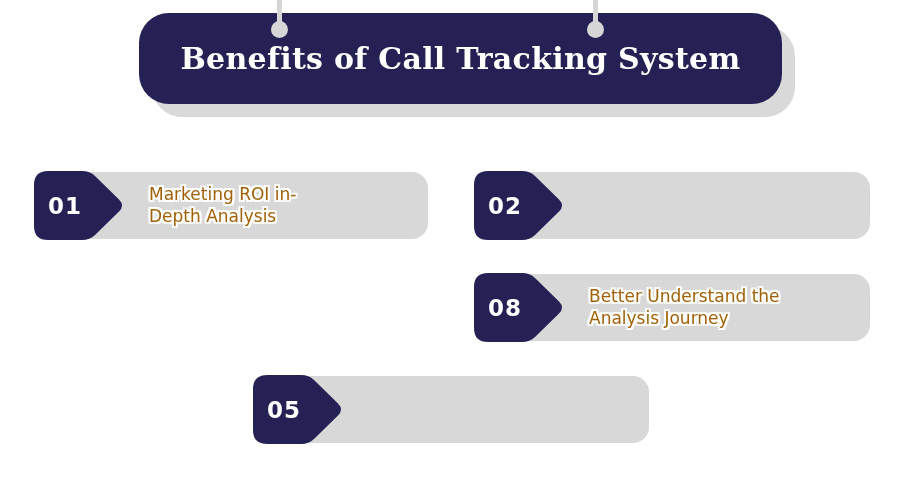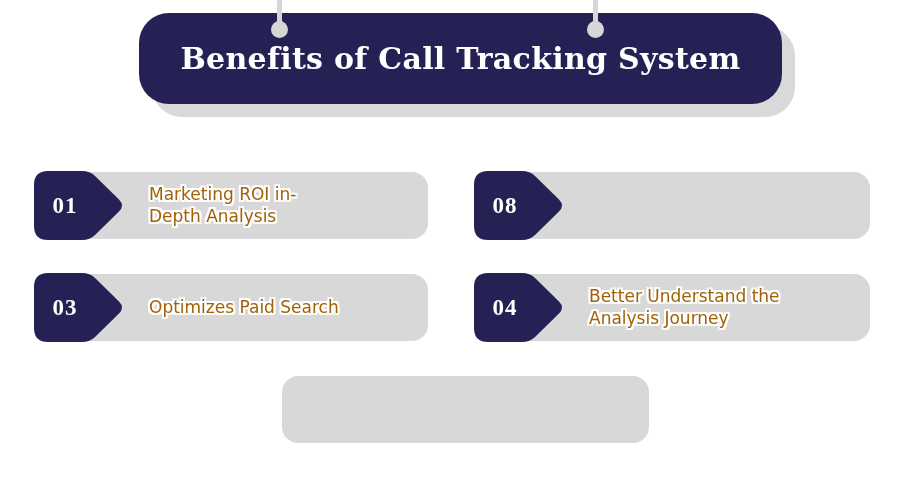--- a/index.html
+++ b/index.html
@@ -83,21 +83,20 @@
     bottom: 2px;
     background: #d8d8d8;
     border-radius: 16px;
   }
   .item .badge {
     position: absolute;
     left: 0;
     top: 0;
     width: 91px;
     height: 71px;
-    font-family: Liberation Serif, serif;
   }
   .item .badge svg {
     position: absolute;
     left: 0;
     top: 0;
     width: 91px;
     height: 71px;
     display: block;
   }
   .item .num {
@@ -159,44 +158,40 @@
     <div class="label">Marketing ROI in-
 Depth Analysis</div>
   </div>
 
   <div class="item item-2">
     <div class="bar"></div>
     <div class="badge">
       <svg viewBox="0 0 91 71">
         <path d="M15 1 L49 1 Q57 1 62 6 L86 29.5 Q92 35.5 86 41.5 L62 65 Q57 70 49 70 L15 70 Q1 70 1 56 L1 15 Q1 1 15 1 Z" fill="#252155"></path>
       </svg>
-      <span class="num">08</span>
+      <span class="num">02</span>
     </div>
   </div>
 
-  <div class="item item-3">
-    <div class="bar"></div>
-    <div class="badge">
-      <svg viewBox="0 0 91 71">
-        <path d="M15 1 L49 1 Q57 1 62 6 L86 29.5 Q92 35.5 86 41.5 L62 65 Q57 70 49 70 L15 70 Q1 70 1 56 L1 15 Q1 1 15 1 Z" fill="#252155"></path>
-      </svg>
-      <span class="num">03</span>
-    </div>
-    <div class="label">Optimizes Paid Search</div>
-  </div>
 
   <div class="item item-4">
     <div class="bar"></div>
     <div class="badge">
       <svg viewBox="0 0 91 71">
         <path d="M15 1 L49 1 Q57 1 62 6 L86 29.5 Q92 35.5 86 41.5 L62 65 Q57 70 49 70 L15 70 Q1 70 1 56 L1 15 Q1 1 15 1 Z" fill="#252155"></path>
       </svg>
-      <span class="num">04</span>
+      <span class="num">08</span>
     </div>
     <div class="label">Better Understand the
 Analysis Journey</div>
   </div>
 
   <div class="item item-5">
     <div class="bar"></div>
+    <div class="badge">
+      <svg viewBox="0 0 91 71">
+        <path d="M15 1 L49 1 Q57 1 62 6 L86 29.5 Q92 35.5 86 41.5 L62 65 Q57 70 49 70 L15 70 Q1 70 1 56 L1 15 Q1 1 15 1 Z" fill="#252155"></path>
+      </svg>
+      <span class="num">05</span>
+    </div>
   </div>
 
 </div>
 
 </body></html>

